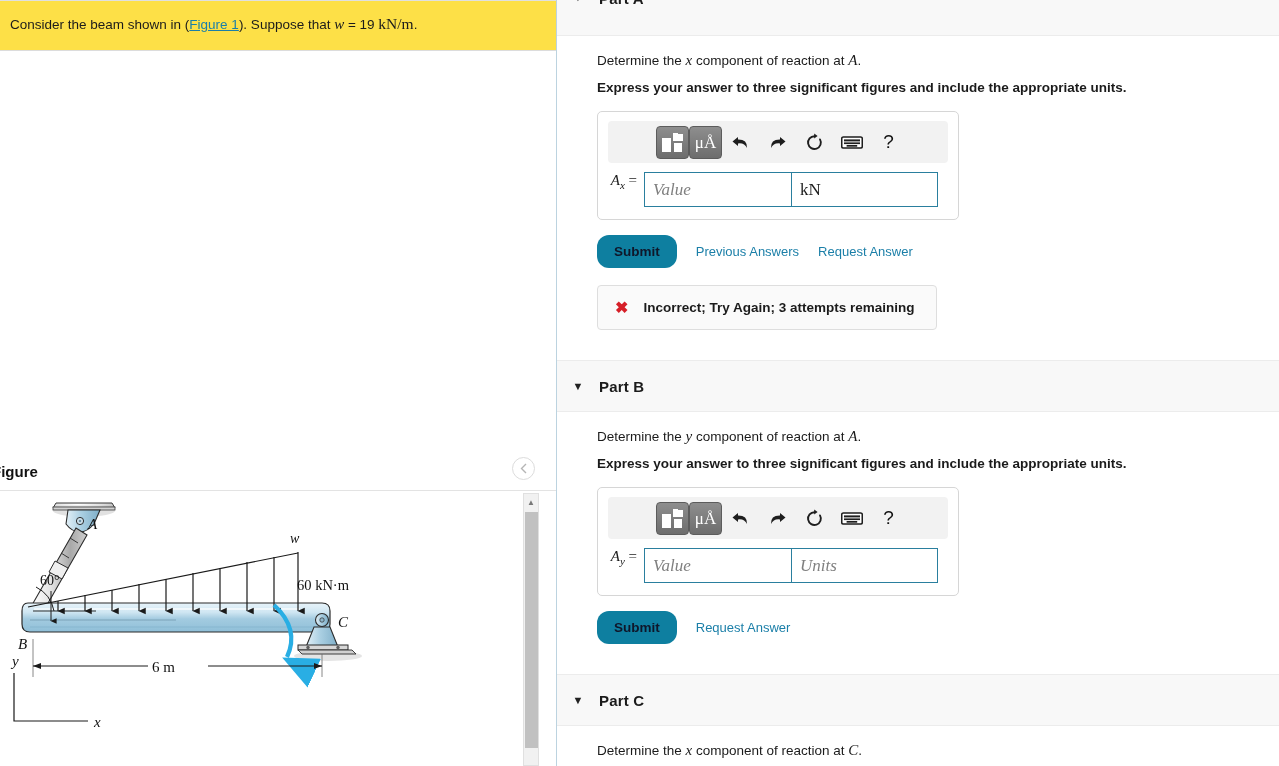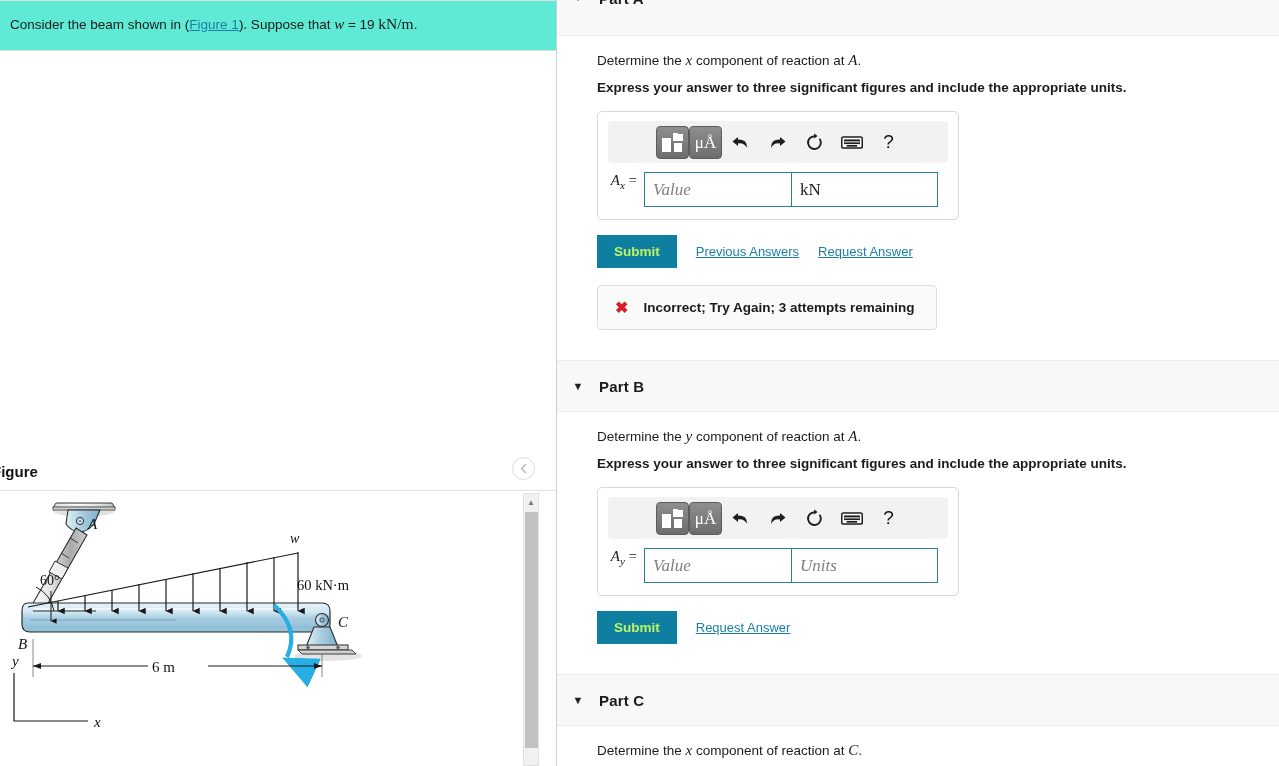--- a/index.html
+++ b/index.html
@@ -15,21 +15,21 @@
   
   .left-panel {
     width: 557px; height: 766px;
     position: relative;
     background: #ffffff;
     border-right: 1px solid #bcd3e0;
     flex: 0 0 557px;
     overflow: hidden;
   }
   .problem-banner {
-    background: #5eead4;
+    background: #fde047;
     border-top: 1px solid #e0e0e0;
     border-bottom: 1px solid #dcdcdc;
     padding: 13px 10px 13px 10px;
     font-size: 13.5px;
     color: #1b1b1b;
     line-height: 1.35;
     height: 51px;
   }
   .problem-banner a {
     color: #1b7fa8; text-decoration: underline;
@@ -176,28 +176,28 @@
     font-family: "Liberation Serif", serif;
     font-size: 17px;
   }
   .field.value-f { width: 148px; }
   .field.unit-f  { width: 146px; border-left: none; }
   .ph { color: #808080; font-style: italic; }
   .val { color: #1a1a1a; font-style: normal; }
 
   .actions { display: flex; align-items: center; margin-top: 15px; }
   .submit-btn {
-    background: #0e7fa0; color: #bef264;
+    background: #0e7fa0; color: #0f172a;
     font-size: 13.5px; font-weight: bold;
-    border: none; border-radius: 0;
+    border: none; border-radius: 12px;
     padding: 9px 17px;
     cursor: pointer;
   }
   .link {
-    color: #1b7fa8; font-size: 13px; text-decoration: underline;
+    color: #1b7fa8; font-size: 13px; 
     margin-left: 19px; cursor: pointer;
   }
 
   .feedback {
     margin-top: 17px;
     width: 340px; height: 45px;
     border: 1px solid #dedede; border-radius: 4px;
     background: #fafafa;
     display: flex; align-items: center;
     padding-left: 17px;

